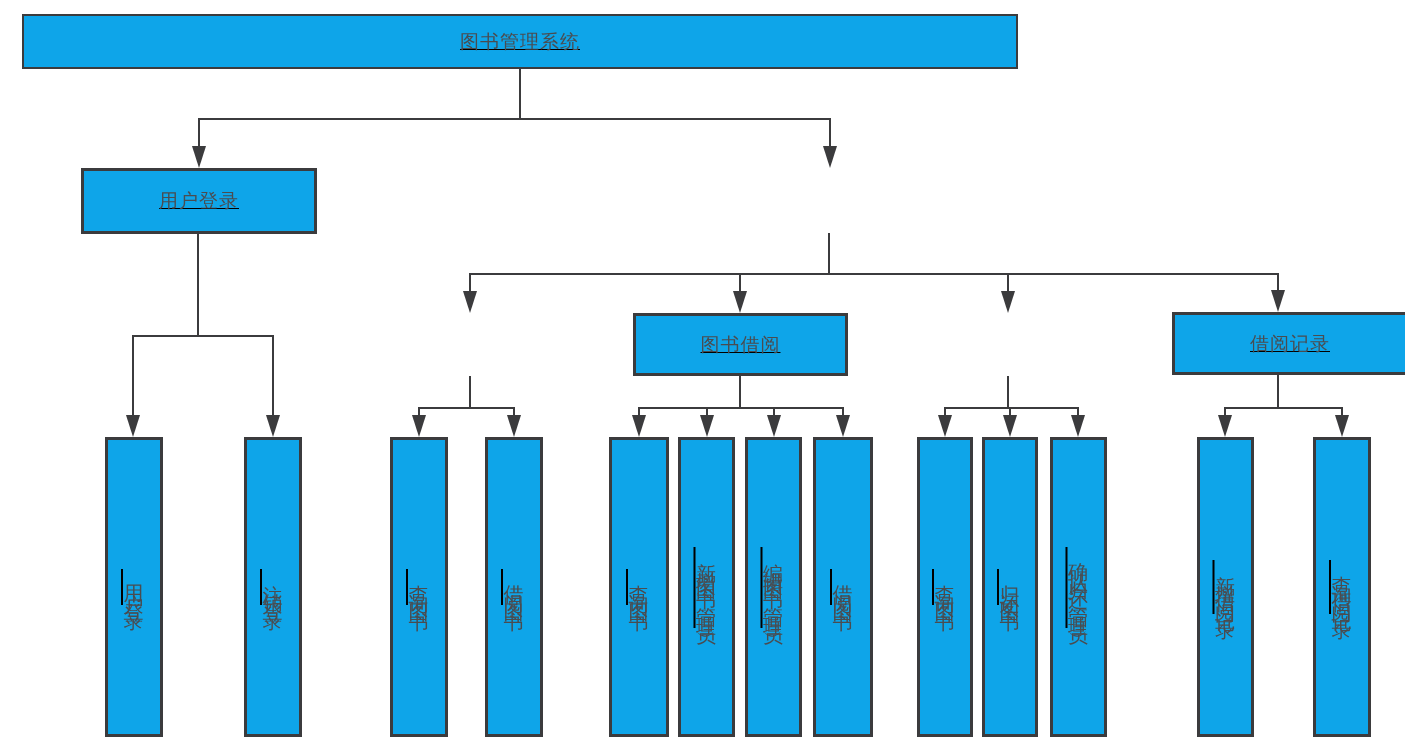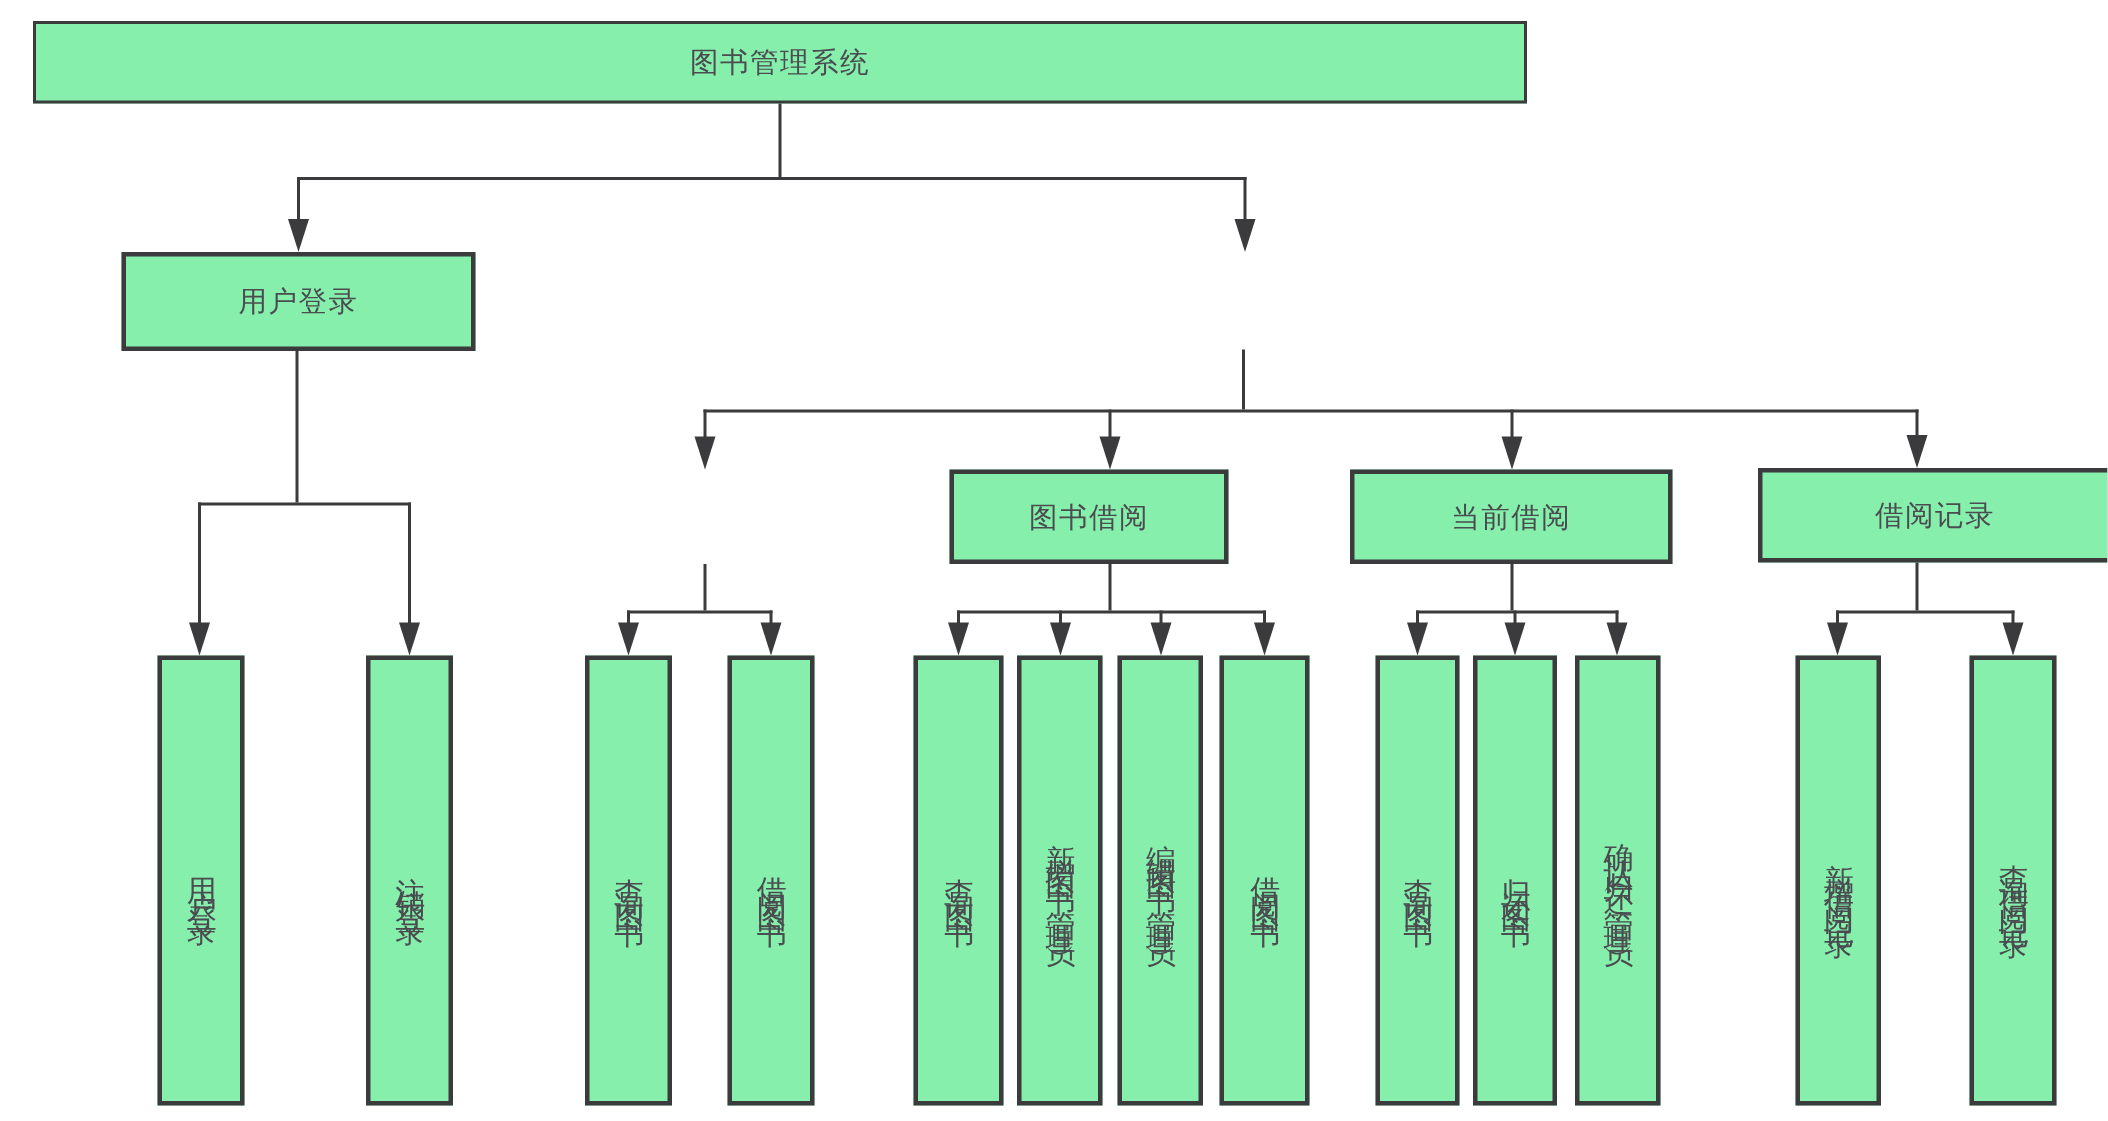--- a/index.html
+++ b/index.html
@@ -1,22 +1,22 @@
 <!DOCTYPE html>
 <html><head>
 <meta charset="utf-8">
 <style>
   html,body{margin:0;padding:0;background:#ffffff;}
   .canvas{
     position:relative;width:1405px;height:747px;background:#ffffff;overflow:hidden;
     font-family:"Liberation Sans","DejaVu Sans",sans-serif;
   }
   .node{
-    position:absolute;box-sizing:border-box;background:#86efac;
-    border:3px solid #3b3b3d;display:flex;align-items:center;justify-content:center;
+    position:absolute;box-sizing:border-box;background:#0ea5e9;
+    border:3px solid #3b3b3d;display:flex;align-items:center;justify-content:center;text-decoration:underline;
   }
   .node.root{border-width:2px;}
   .hlabel{
     color:#4a4c50;font-size:19px;letter-spacing:1px;white-space:nowrap;
   }
   .vlabel{
     color:#4a4c50;font-size:20px;
     writing-mode:vertical-rl;text-orientation:mixed;
     letter-spacing:9px;line-height:1;white-space:nowrap;
   }
@@ -62,25 +62,22 @@
   <div class="line" style="left:469px;top:273px;width:810px;height:2px;"></div>
   <div class="line" style="left:469px;top:273px;width:2px;height:20px;"></div>
   <div class="arrow" style="left:463px;top:291px;"></div>
   <div class="line" style="left:739px;top:273px;width:2px;height:20px;"></div>
   <div class="arrow" style="left:733px;top:291px;"></div>
   <div class="line" style="left:1007px;top:273px;width:2px;height:20px;"></div>
   <div class="arrow" style="left:1001px;top:291px;"></div>
   <div class="line" style="left:1277px;top:273px;width:2px;height:19px;"></div>
   <div class="arrow" style="left:1271px;top:290px;"></div>
 
-  <div class="node" style="left:633px;top:313px;width:186px;height:63px;">
+  <div class="node" style="left:633px;top:313px;width:215px;height:63px;">
     <span class="hlabel">图书借阅</span>
-  </div>
-  <div class="node" style="left:900px;top:313px;width:215px;height:63px;">
-    <span class="hlabel">当前借阅</span>
   </div>
   <div class="node" style="left:1172px;top:312px;width:236px;height:63px;">
     <span class="hlabel">借阅记录</span>
   </div>
 
   <div class="line" style="left:469px;top:376px;width:2px;height:31px;"></div>
   <div class="line" style="left:418px;top:407px;width:97px;height:2px;"></div>
   <div class="line" style="left:418px;top:407px;width:2px;height:10px;"></div>
   <div class="arrow" style="left:412px;top:415px;"></div>
   <div class="line" style="left:513px;top:407px;width:2px;height:10px;"></div>

